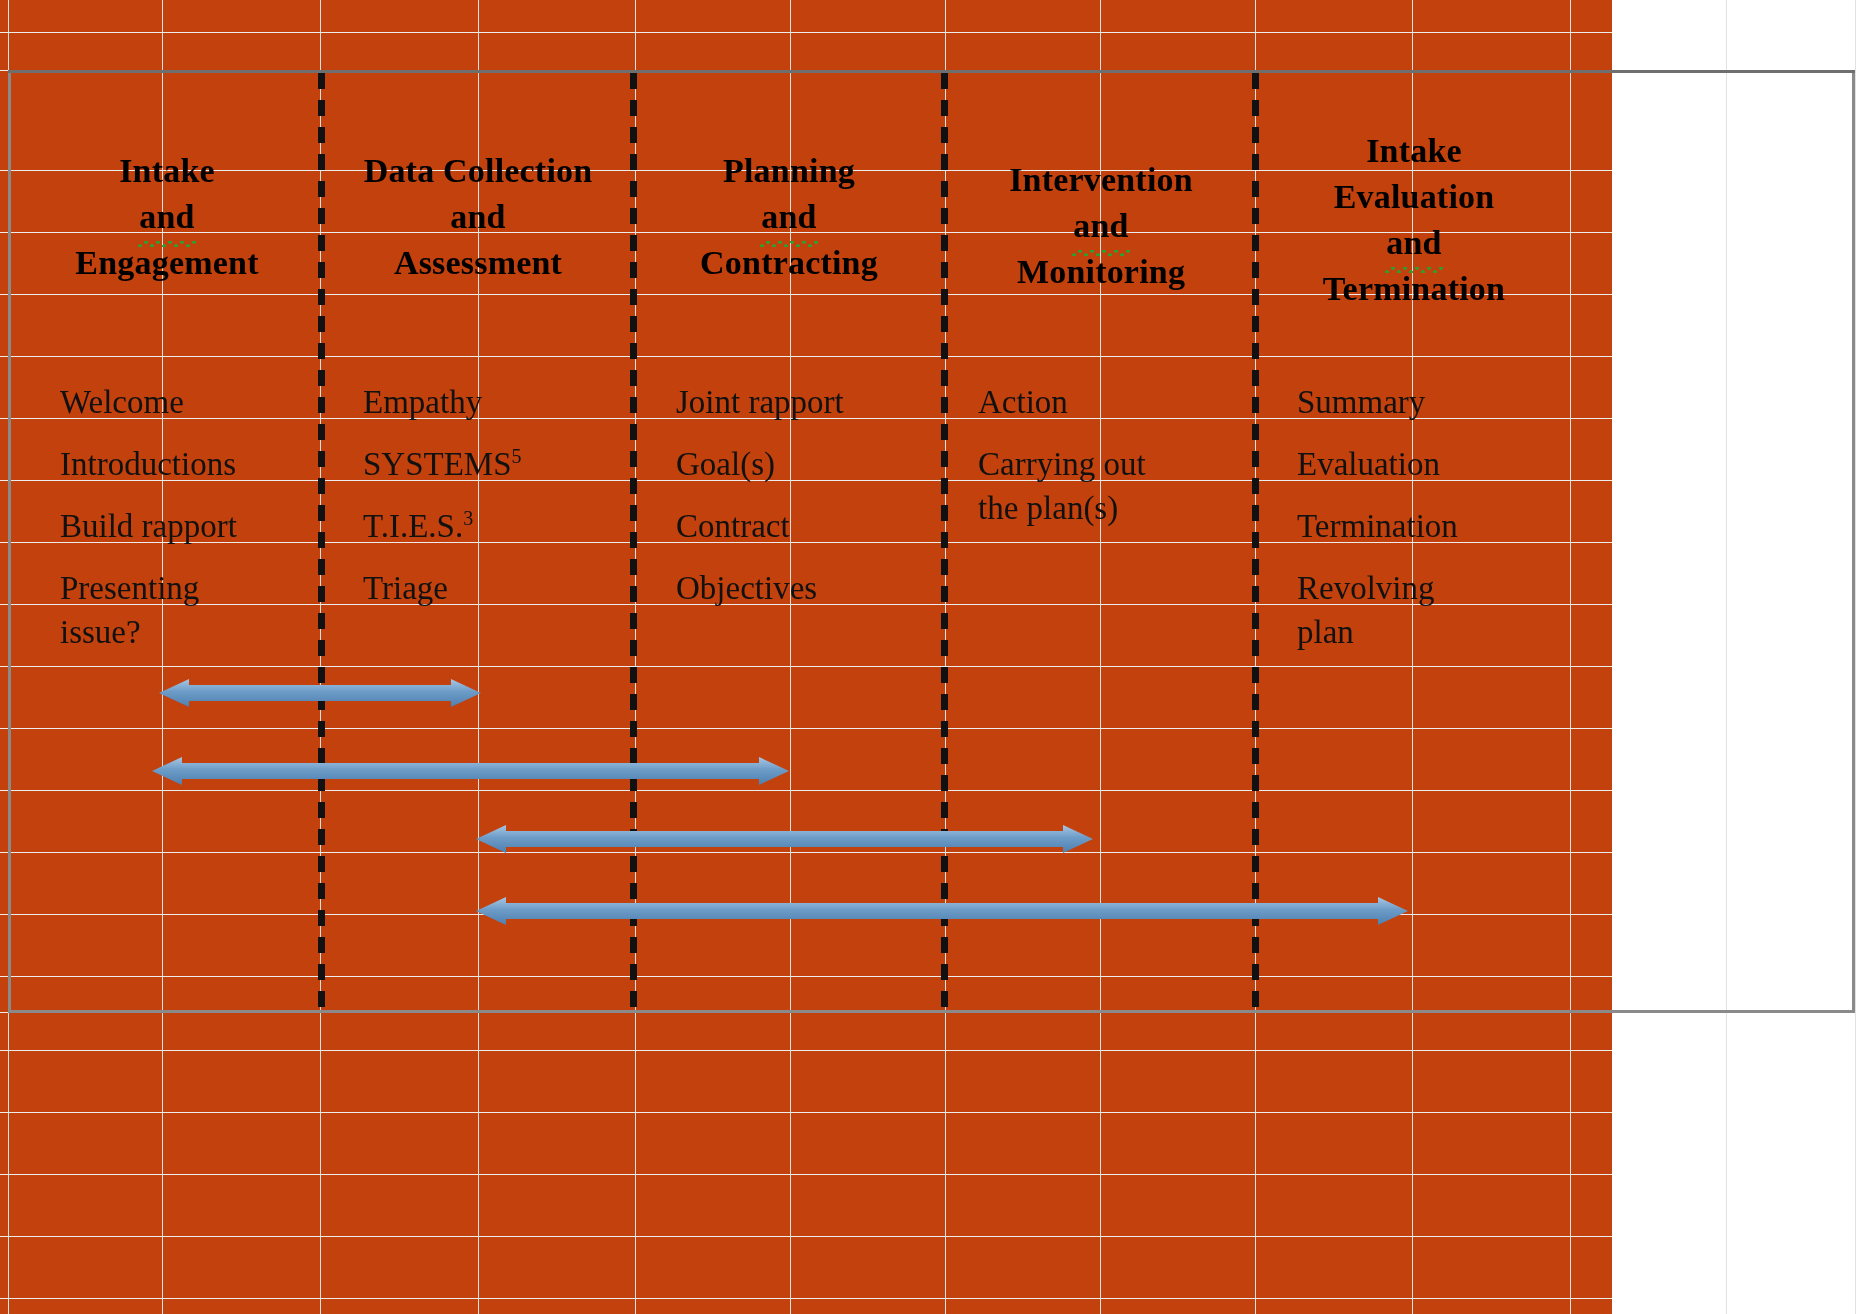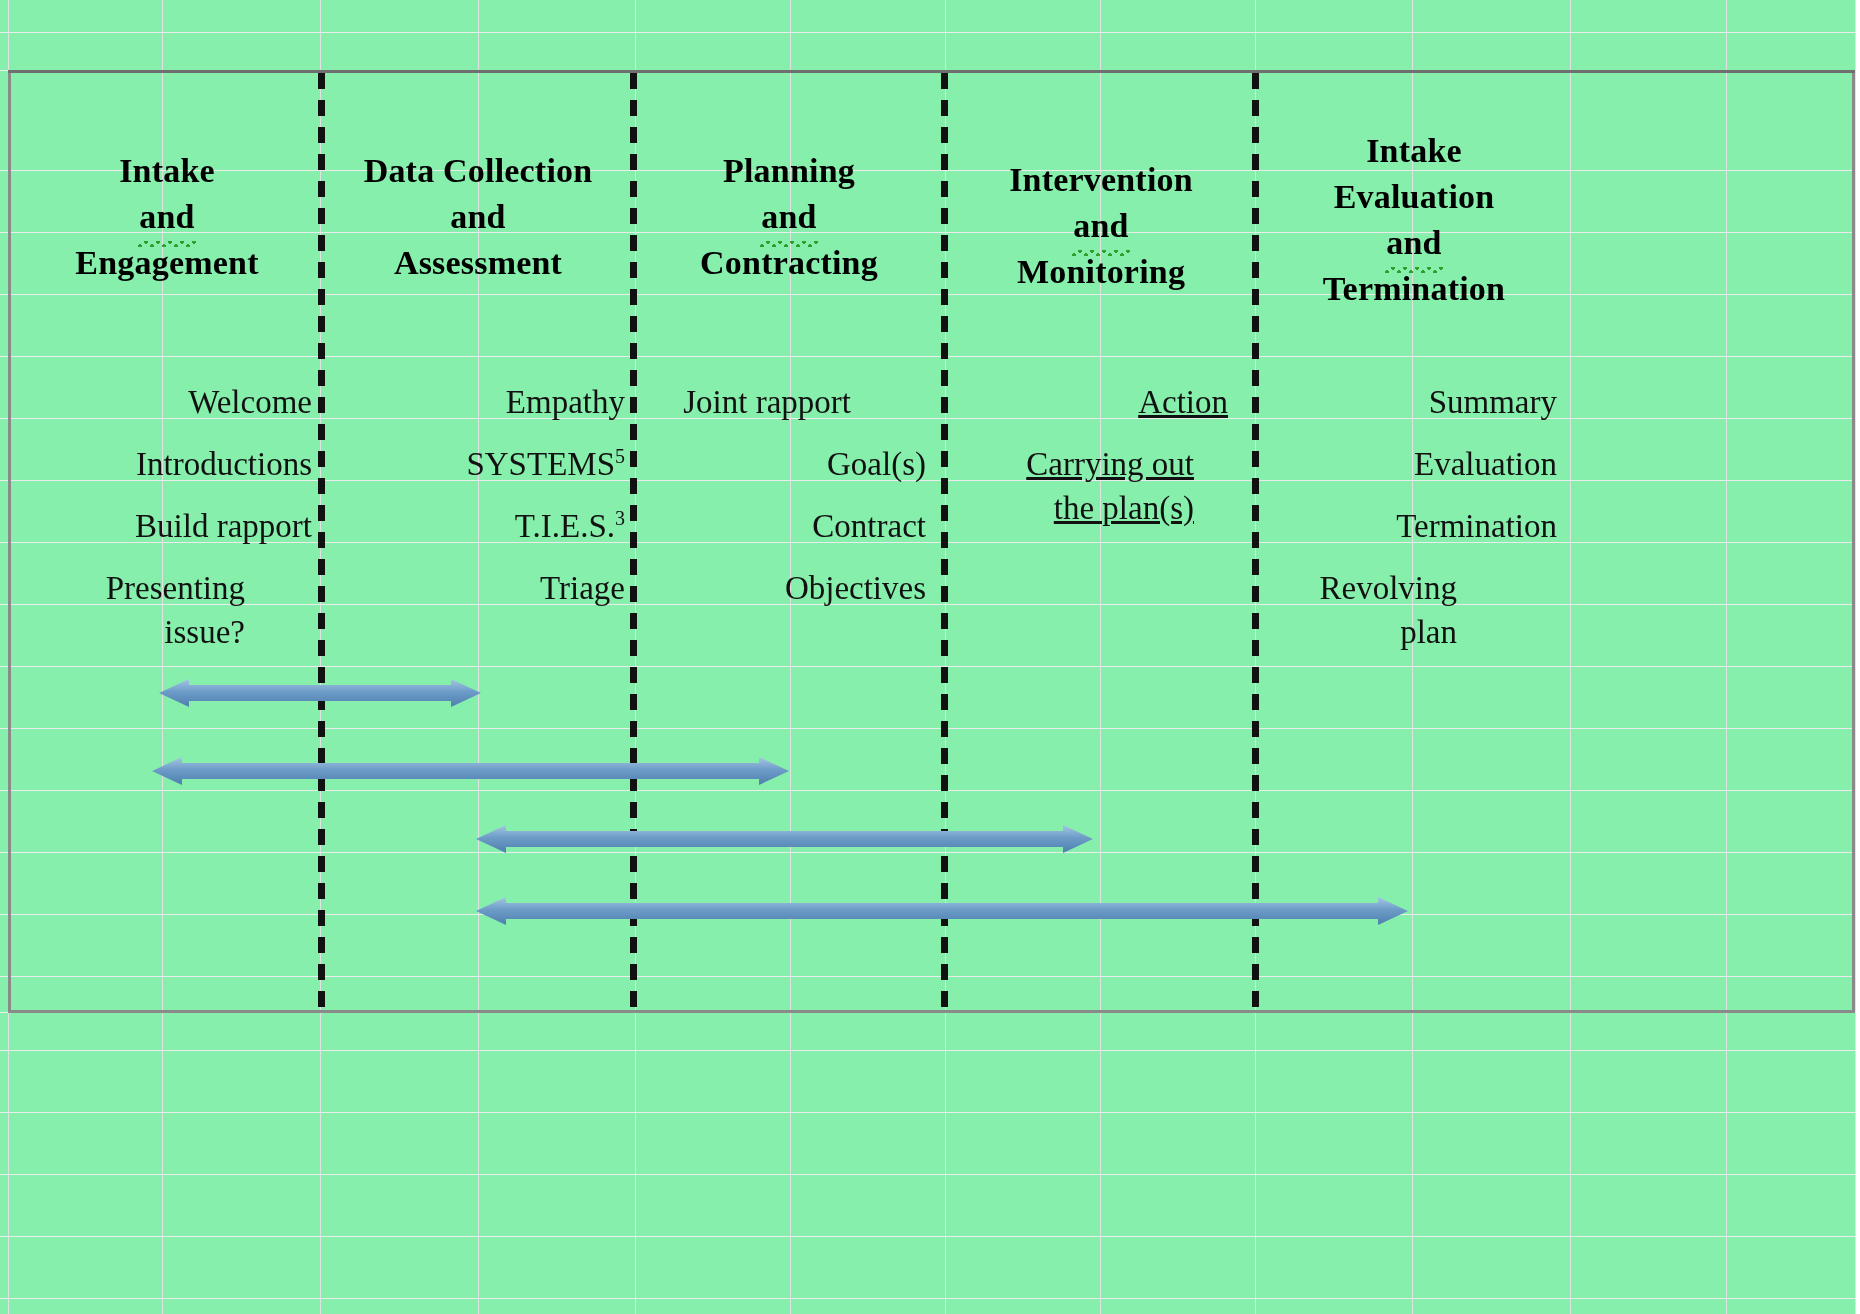--- a/index.html
+++ b/index.html
@@ -2,21 +2,21 @@
 <html><head>
 <meta charset="utf-8">
 <style>
   * { box-sizing: border-box; margin: 0; padding: 0; }
   html, body {
     width: 1860px; height: 1314px;
     background: #ffffff;
     font-family: "Liberation Serif", "DejaVu Serif", serif;
     overflow: hidden;
   }
-  #stage { position: relative; width: 1856px; height: 1314px; background: #86efac; }
+  #stage { position: relative; width: 1612px; height: 1314px; background: #c2410c; }
 
   
   #bg-grid { position: absolute; inset: 0; z-index: 0; }
   .vgrid { position: absolute; top: 0; bottom: 0; width: 1px; background: #e2e2e2; }
   .hgrid { position: absolute; left: 0; right: 0; height: 1px; background: #ececec; }
 
   
   #frame {
     position: absolute;
     left: 8px; top: 70px;
@@ -51,21 +51,21 @@
     line-height: 46px;
     color: #000;
     letter-spacing: .2px;
   }
   .col-body {
     position: absolute;
     font-size: 33px;
     line-height: 44px;
     color: #111;
   }
-  .col-body .item { margin-bottom: 18px; text-align: right; }
+  .col-body .item { margin-bottom: 18px; }
   sup { font-size: 20px; vertical-align: super; line-height: 0; }
 
   
   .sq { position: relative; display: inline-block; }
   .sq::after{
     content:""; position:absolute; left:-2px; right:-2px; bottom:-7px; height:6px;
     background-image:
       radial-gradient(circle at 3px 5px, #2f9e2f 1.6px, transparent 1.9px),
       radial-gradient(circle at 9px 1px, #2f9e2f 1.6px, transparent 1.9px);
     background-size: 12px 6px;
@@ -167,21 +167,21 @@
       <div class="item">Objectives</div>
     </div>
   </div>
 
   <div class="col">
     <div class="col-head" style="left:956px; top:148px; width:290px;margin-top:9px;">
       <div>Intervention</div>
       <div><span class="sq">and</span></div>
       <div>Monitoring</div>
     </div>
-    <div class="col-body" style="left:978px; top:380px; width:250px;text-decoration:underline;">
+    <div class="col-body" style="left:978px; top:380px; width:250px;">
       <div class="item">Action</div>
       <div class="item" style="width:216px">Carrying out the plan(s)</div>
     </div>
   </div>
 
   <div class="col">
     <div class="col-head" style="left:1268px; top:128px; width:292px;">
       <div>Intake</div>
       <div>Evaluation</div>
       <div><span class="sq">and</span></div>

